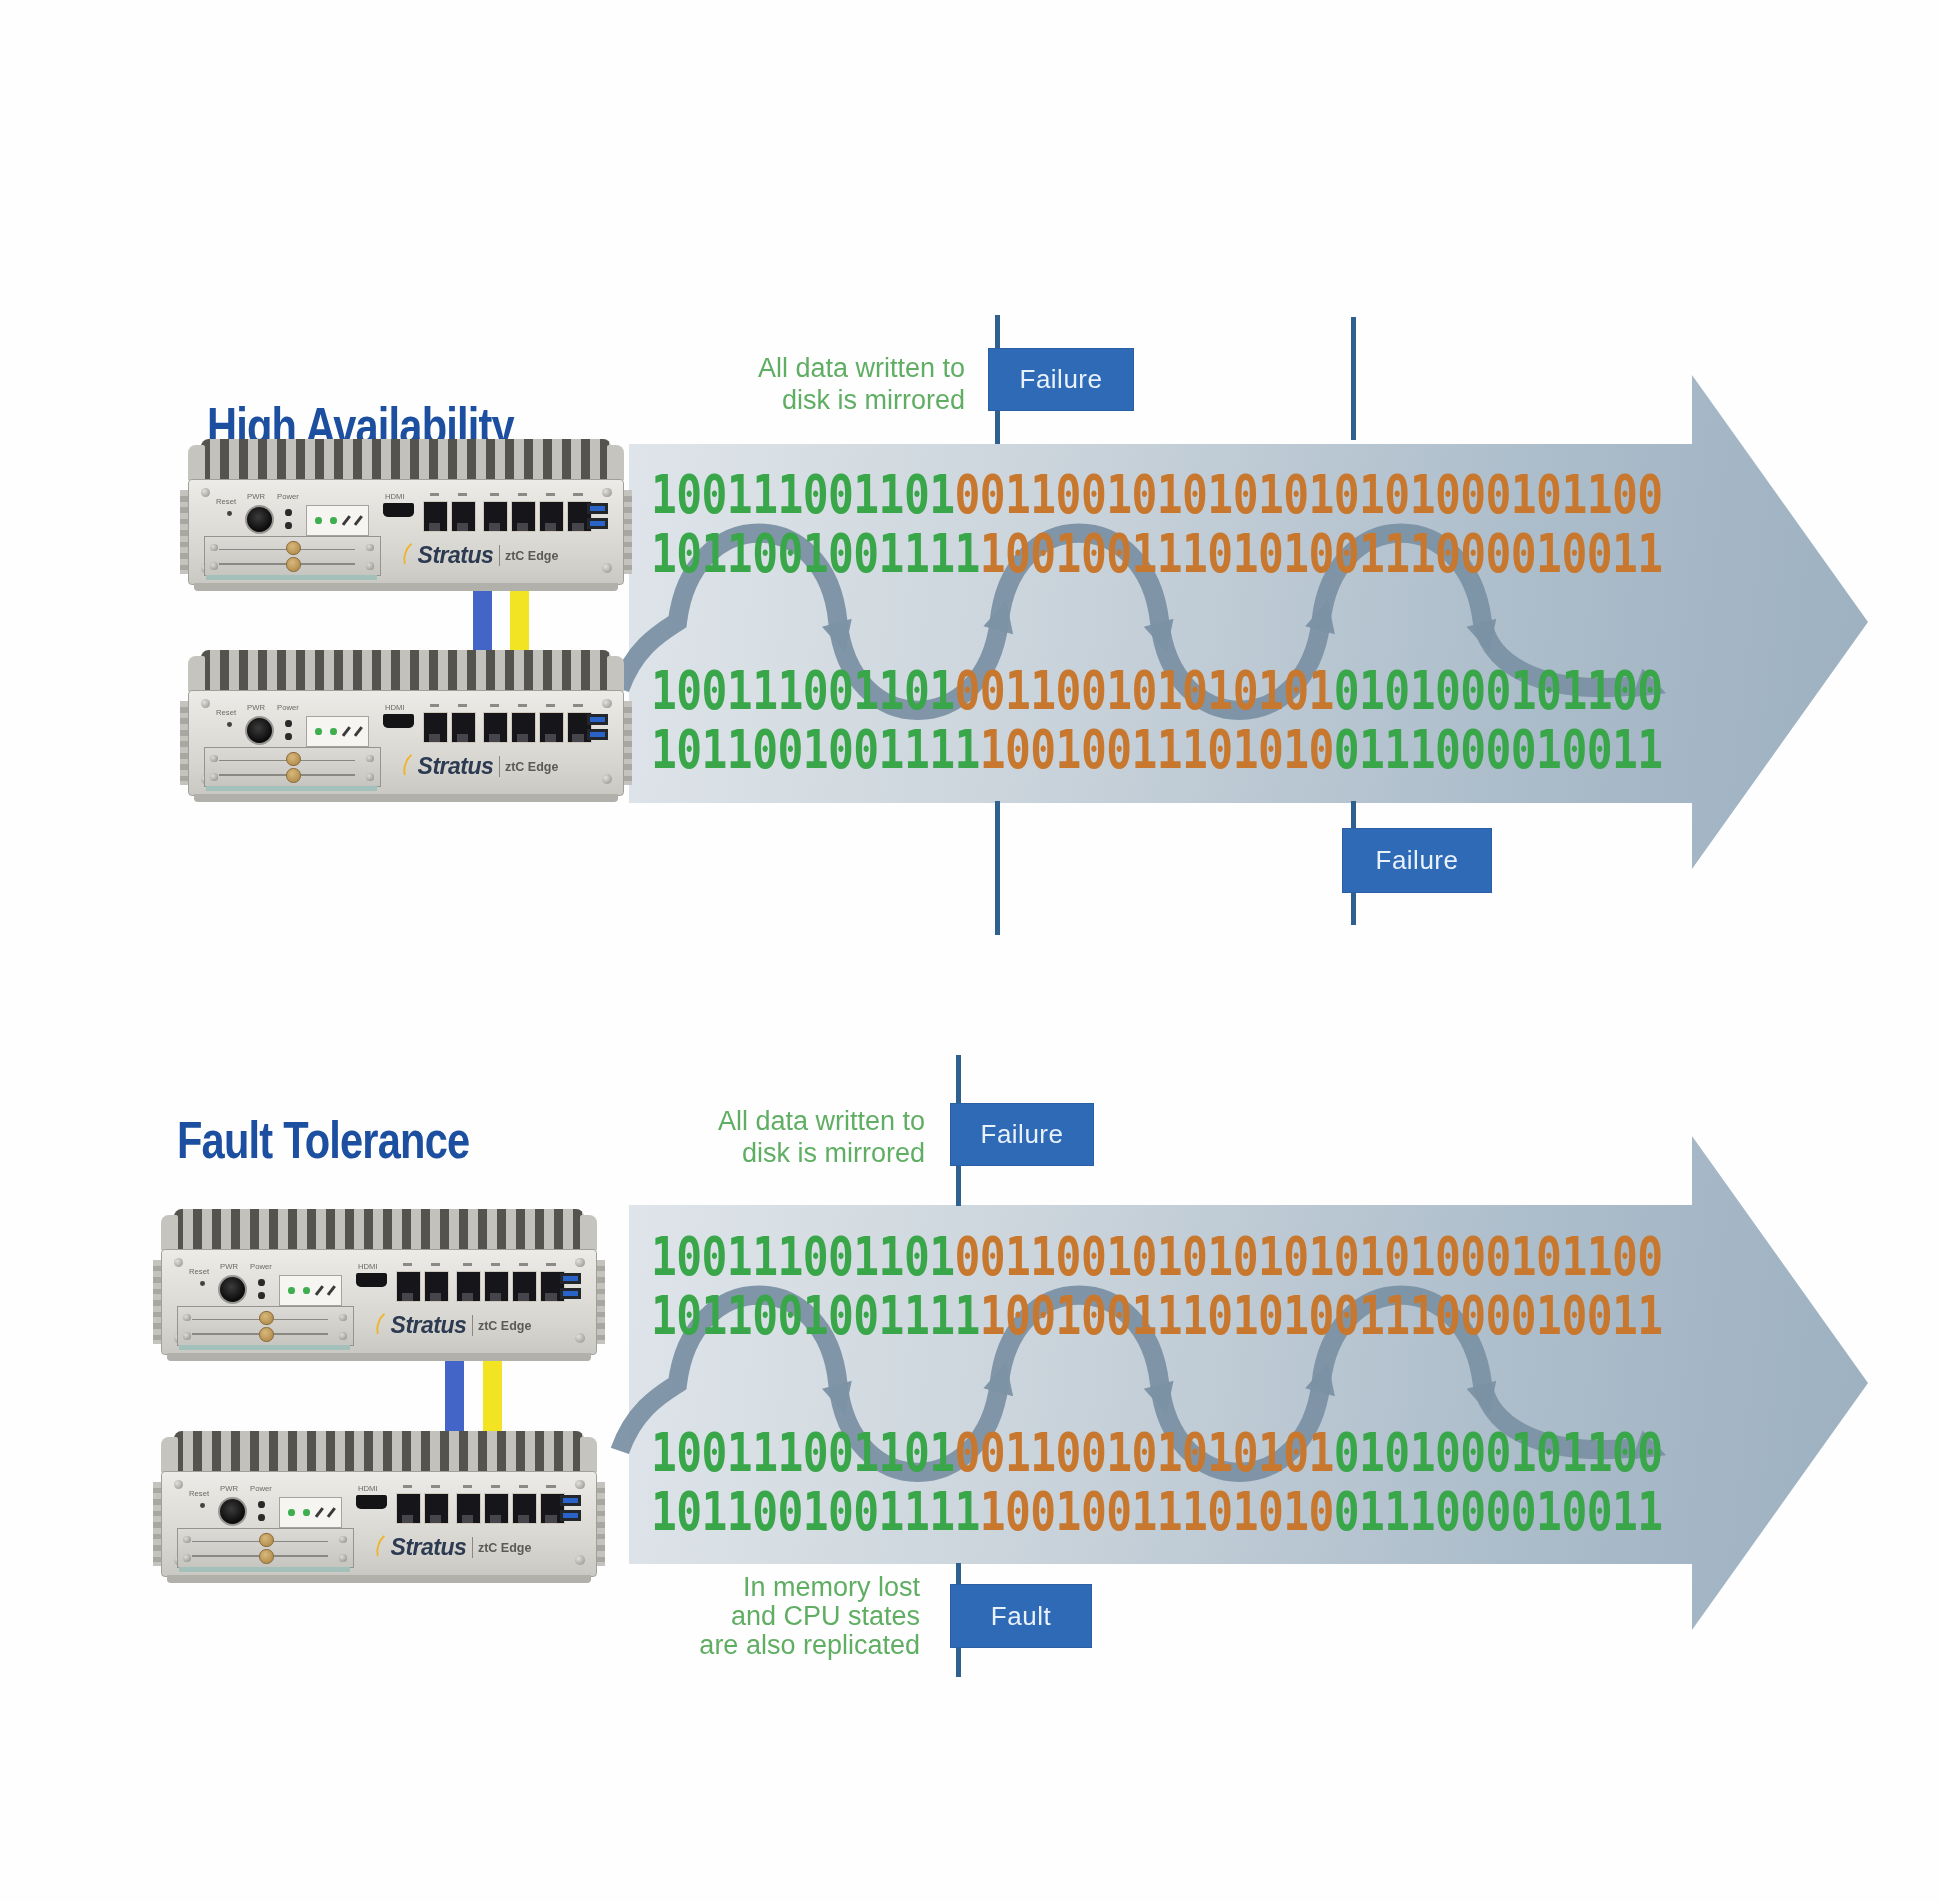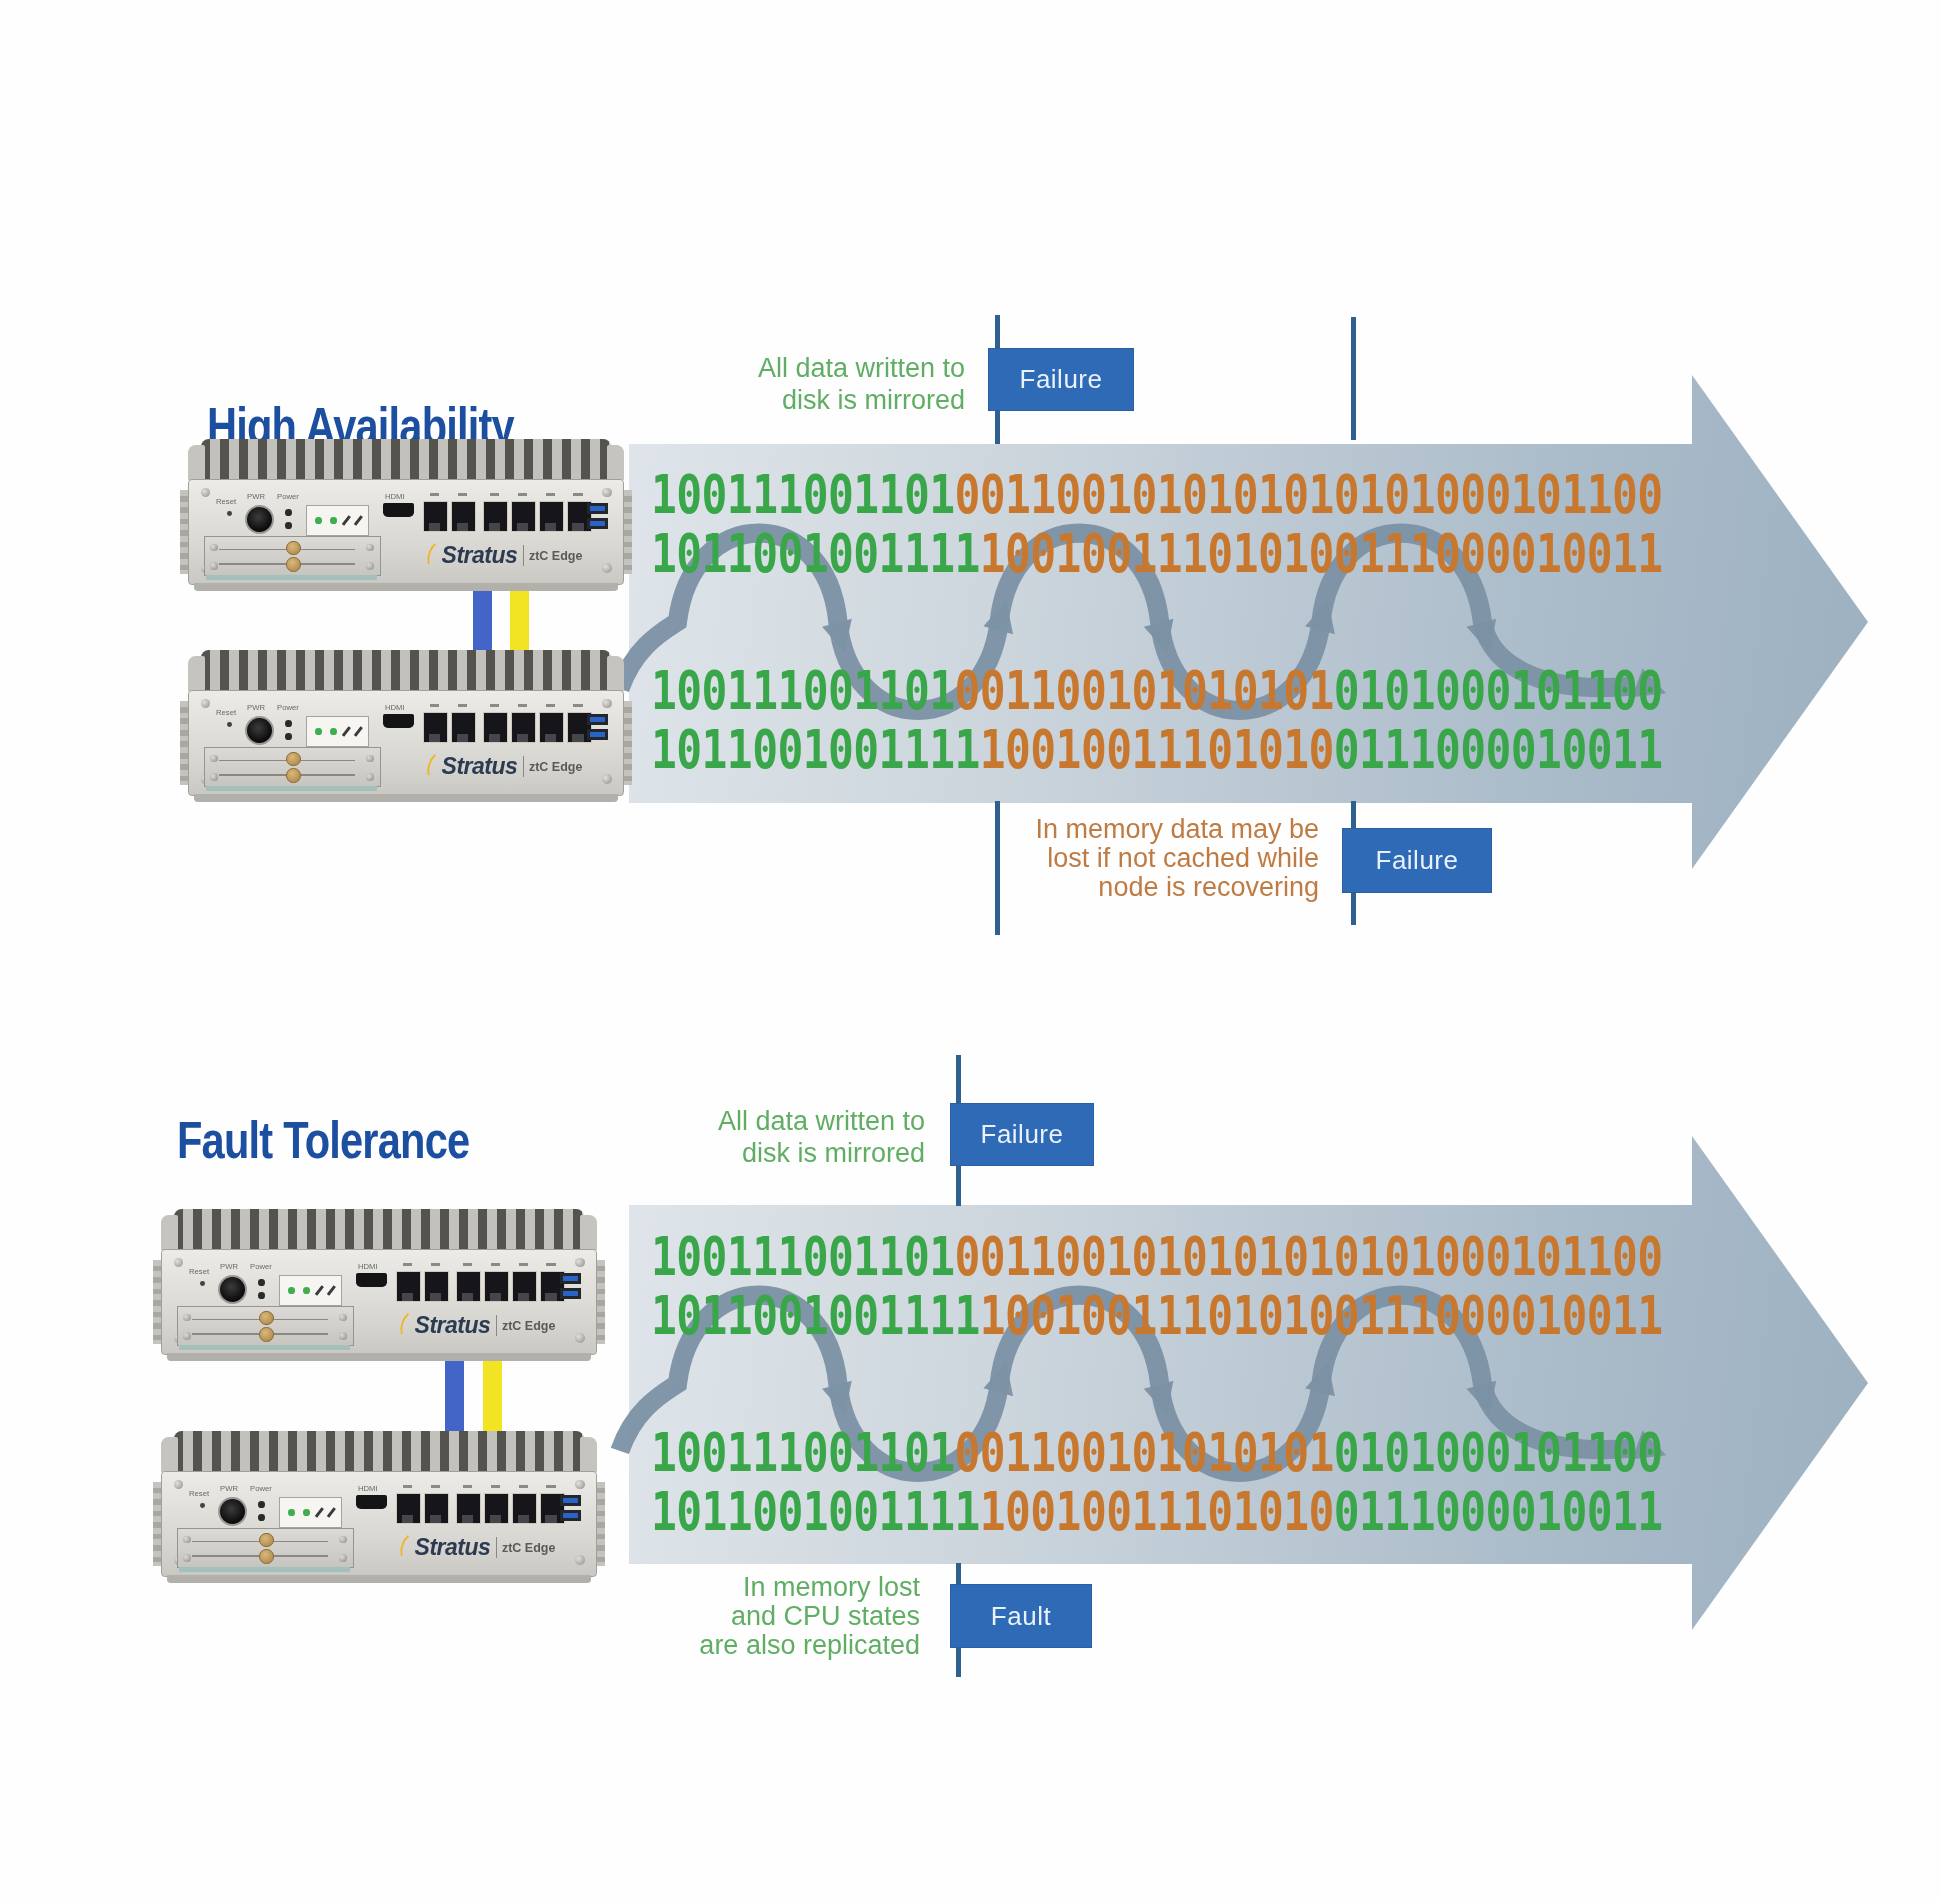--- a/index.html
+++ b/index.html
@@ -72,21 +72,21 @@
   .teal{position:absolute;left:17.3px;top:95px;width:171px;height:4.8px;background:#a3c0ba;}
   .hdmi-port{position:absolute;left:194px;top:23px;width:31px;height:14.4px;background:#141416;border-radius:1.9px 1.9px 4.8px 4.8px;}
   .eth{position:absolute;top:21px;display:flex;gap:2.9px;}
   .eth i{position:relative;display:block;width:23px;height:29px;background:#16161a;border:1.9px solid #cfc9bd;}
   .eth i::after{content:"";position:absolute;left:4.8px;bottom:0;width:11.5px;height:7.7px;background:#45454b;}
   .eth i::before{content:"";position:absolute;left:5.8px;top:-8.6px;width:9.6px;height:2.9px;background:#8c8a85;}
   .e1{left:234px;} .e2{left:294px;}
   .usb{position:absolute;left:398px;top:23px;display:flex;flex-direction:column;gap:4.8px;}
   .usb i{display:block;width:21px;height:10.6px;background:#23262b;position:relative;}
   .usb i::after{content:"";position:absolute;left:2.9px;top:2.9px;width:15.4px;height:4.8px;background:#2a63c8;}
-  .logo{position:absolute;left:239px;top:61px;display:flex;align-items:center;height:29px;}
+  .logo{position:absolute;left:215px;top:61px;display:flex;align-items:center;height:29px;}
   .logo .arc{display:inline-block;width:14.4px;height:25px;border:2.9px solid transparent;
              border-left:2.9px solid #f0b42a;border-radius:50%;transform:rotate(18deg);}
   .logo .brand{font-style:italic;font-weight:bold;font-size:23px;color:#2d3b52;letter-spacing:-0.5px;margin-left:-4.8px;}
   .logo .sep{display:inline-block;width:1px;height:21px;background:#8a8884;margin:0 4.8px 0 5.8px;}
   .logo .model{font-weight:bold;font-size:12.5px;color:#5c5a56;}
   .cable{position:absolute;width:19px;}
   .cable.blue{background:#4465c8;}
   .cable.yellow{background:#f2e422;}
 </style>
 </head>
@@ -134,25 +134,20 @@
   </div>
 
   <div class="vline" style="left:995px;top:315px;height:129px;"></div>
   <div class="vline" style="left:995px;top:801px;height:134px;"></div>
   <div class="evbox" style="left:988px;top:348px;width:146px;height:63px;">Failure</div>
 
   <div class="vline" style="left:1351px;top:317px;height:123px;"></div>
   <div class="vline" style="left:1351px;top:801px;height:124px;"></div>
   <div class="evbox" style="left:1342px;top:828px;width:150px;height:65px;">Failure</div>
 
-  <div class="note small c-orange" style="left:1031px;top:815px;">
-    <div>In memory data may be</div>
-    <div>lost if not cached while</div>
-    <div>node is recovering</div>
-  </div>
 
   <div class="cable blue" style="left:473px;top:583px;height:69px;"></div>
   <div class="cable yellow" style="left:510px;top:583px;height:69px;"></div>
 
   <div class="device" style="left:188px;top:439px;">
     <div class="fins"></div>
     <div class="dbody">
       <span class="screw" style="left:11.5px;top:7.7px;"></span>
       <span class="screw" style="left:11.5px;top:83px;"></span>
       <span class="screw" style="left:413px;top:7.7px;"></span>

